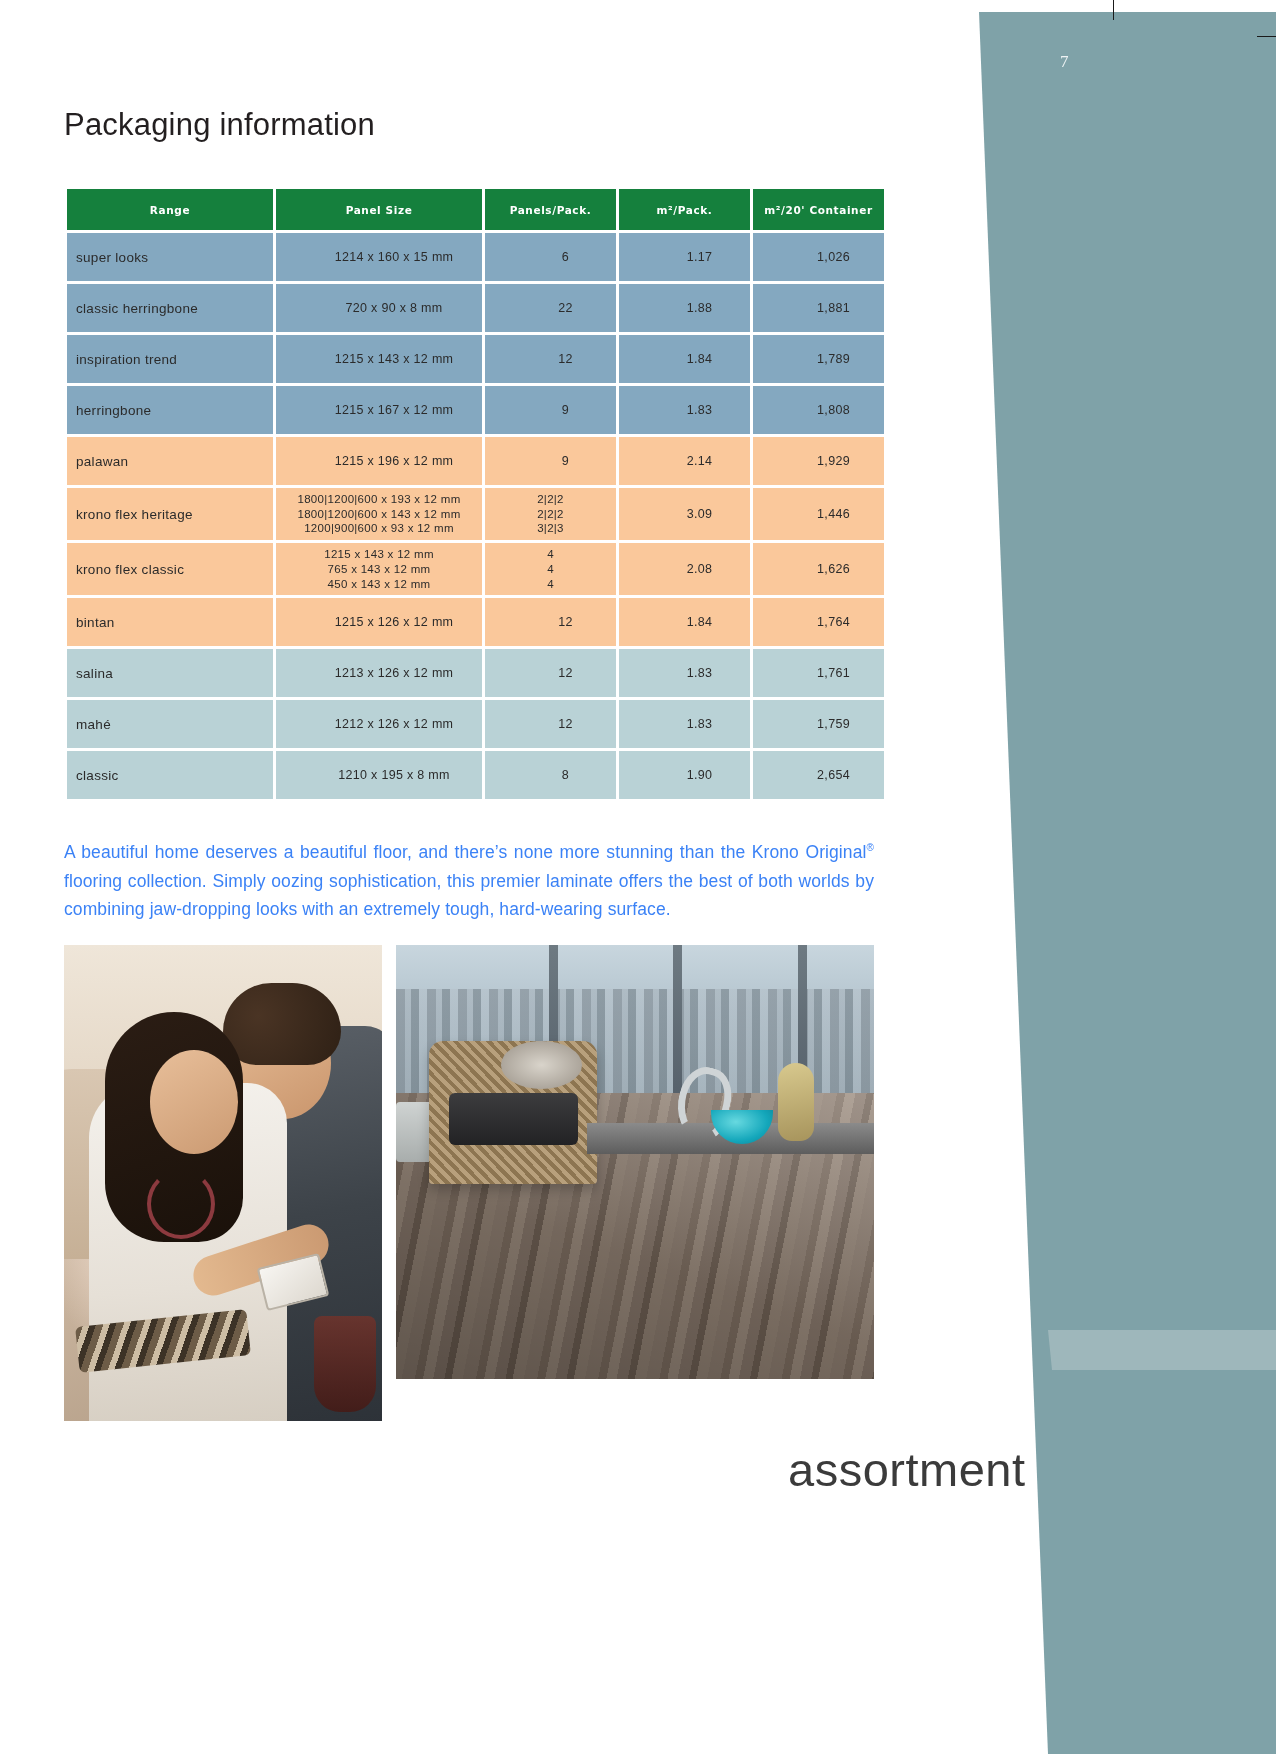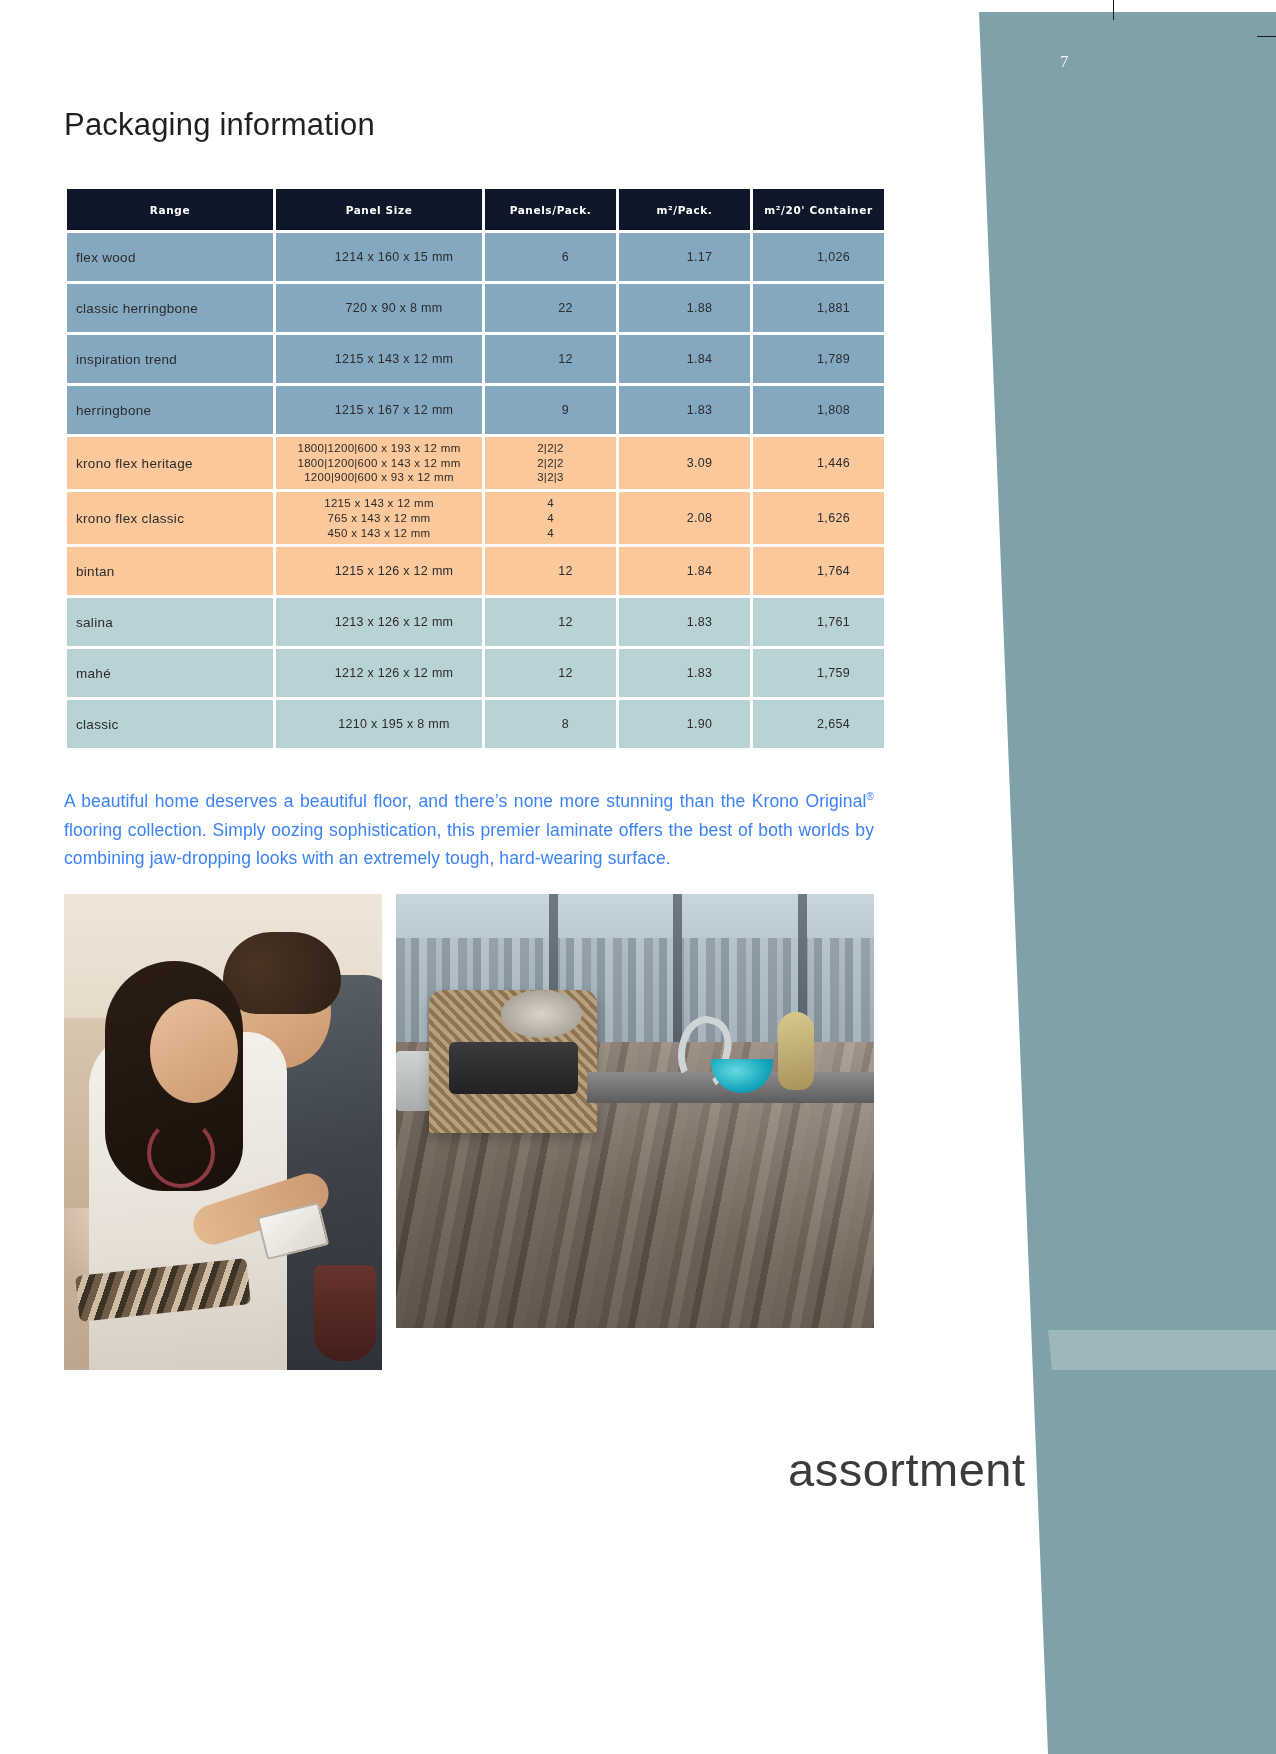--- a/index.html
+++ b/index.html
@@ -48,21 +48,21 @@
 
   
   table.pack {
     margin-top: 43px;
     border-collapse: separate;
     border-spacing: 3px;
     width: 810px;
     table-layout: fixed;
   }
   table.pack th {
-    background: #0f172a;
+    background: #15803d;
     color: #ffffff;
     font-size: 10.5px;
     font-weight: bold;
     letter-spacing: .6px;
     height: 41px;
     vertical-align: middle;
     text-align: center;
     font-family: "DejaVu Sans", sans-serif;
   }
   table.pack td {
@@ -293,21 +293,21 @@
       <tr>
         <th>Range</th>
         <th>Panel Size</th>
         <th>Panels/Pack.</th>
         <th>m²/Pack.</th>
         <th>m²/20' Container</th>
       </tr>
     </thead>
     <tbody id="table-body">
         <tr class="tint-blue">
-          <td class="range">flex wood</td>
+          <td class="range">super looks</td>
           <td class="num">1214 x 160 x 15 mm</td>
           <td class="num">6</td>
           <td class="num">1.17</td>
           <td class="num">1,026</td>
         </tr>
         <tr class="tint-blue">
           <td class="range">classic herringbone</td>
           <td class="num">720 x 90 x 8 mm</td>
           <td class="num">22</td>
           <td class="num">1.88</td>
@@ -319,20 +319,27 @@
           <td class="num">12</td>
           <td class="num">1.84</td>
           <td class="num">1,789</td>
         </tr>
         <tr class="tint-blue">
           <td class="range">herringbone</td>
           <td class="num">1215 x 167 x 12 mm</td>
           <td class="num">9</td>
           <td class="num">1.83</td>
           <td class="num">1,808</td>
+        </tr>
+        <tr class="tint-peach">
+          <td class="range">palawan</td>
+          <td class="num">1215 x 196 x 12 mm</td>
+          <td class="num">9</td>
+          <td class="num">2.14</td>
+          <td class="num">1,929</td>
         </tr>
         <tr class="tint-peach">
           <td class="range">krono flex heritage</td>
           <td class="num multi">1800|1200|600 x 193 x 12 mm<br>1800|1200|600 x 143 x 12 mm<br>1200|900|600 x 93 x 12 mm</td>
           <td class="num multi">2|2|2<br>2|2|2<br>3|2|3</td>
           <td class="num">3.09</td>
           <td class="num">1,446</td>
         </tr>
         <tr class="tint-peach">
           <td class="range">krono flex classic</td>

